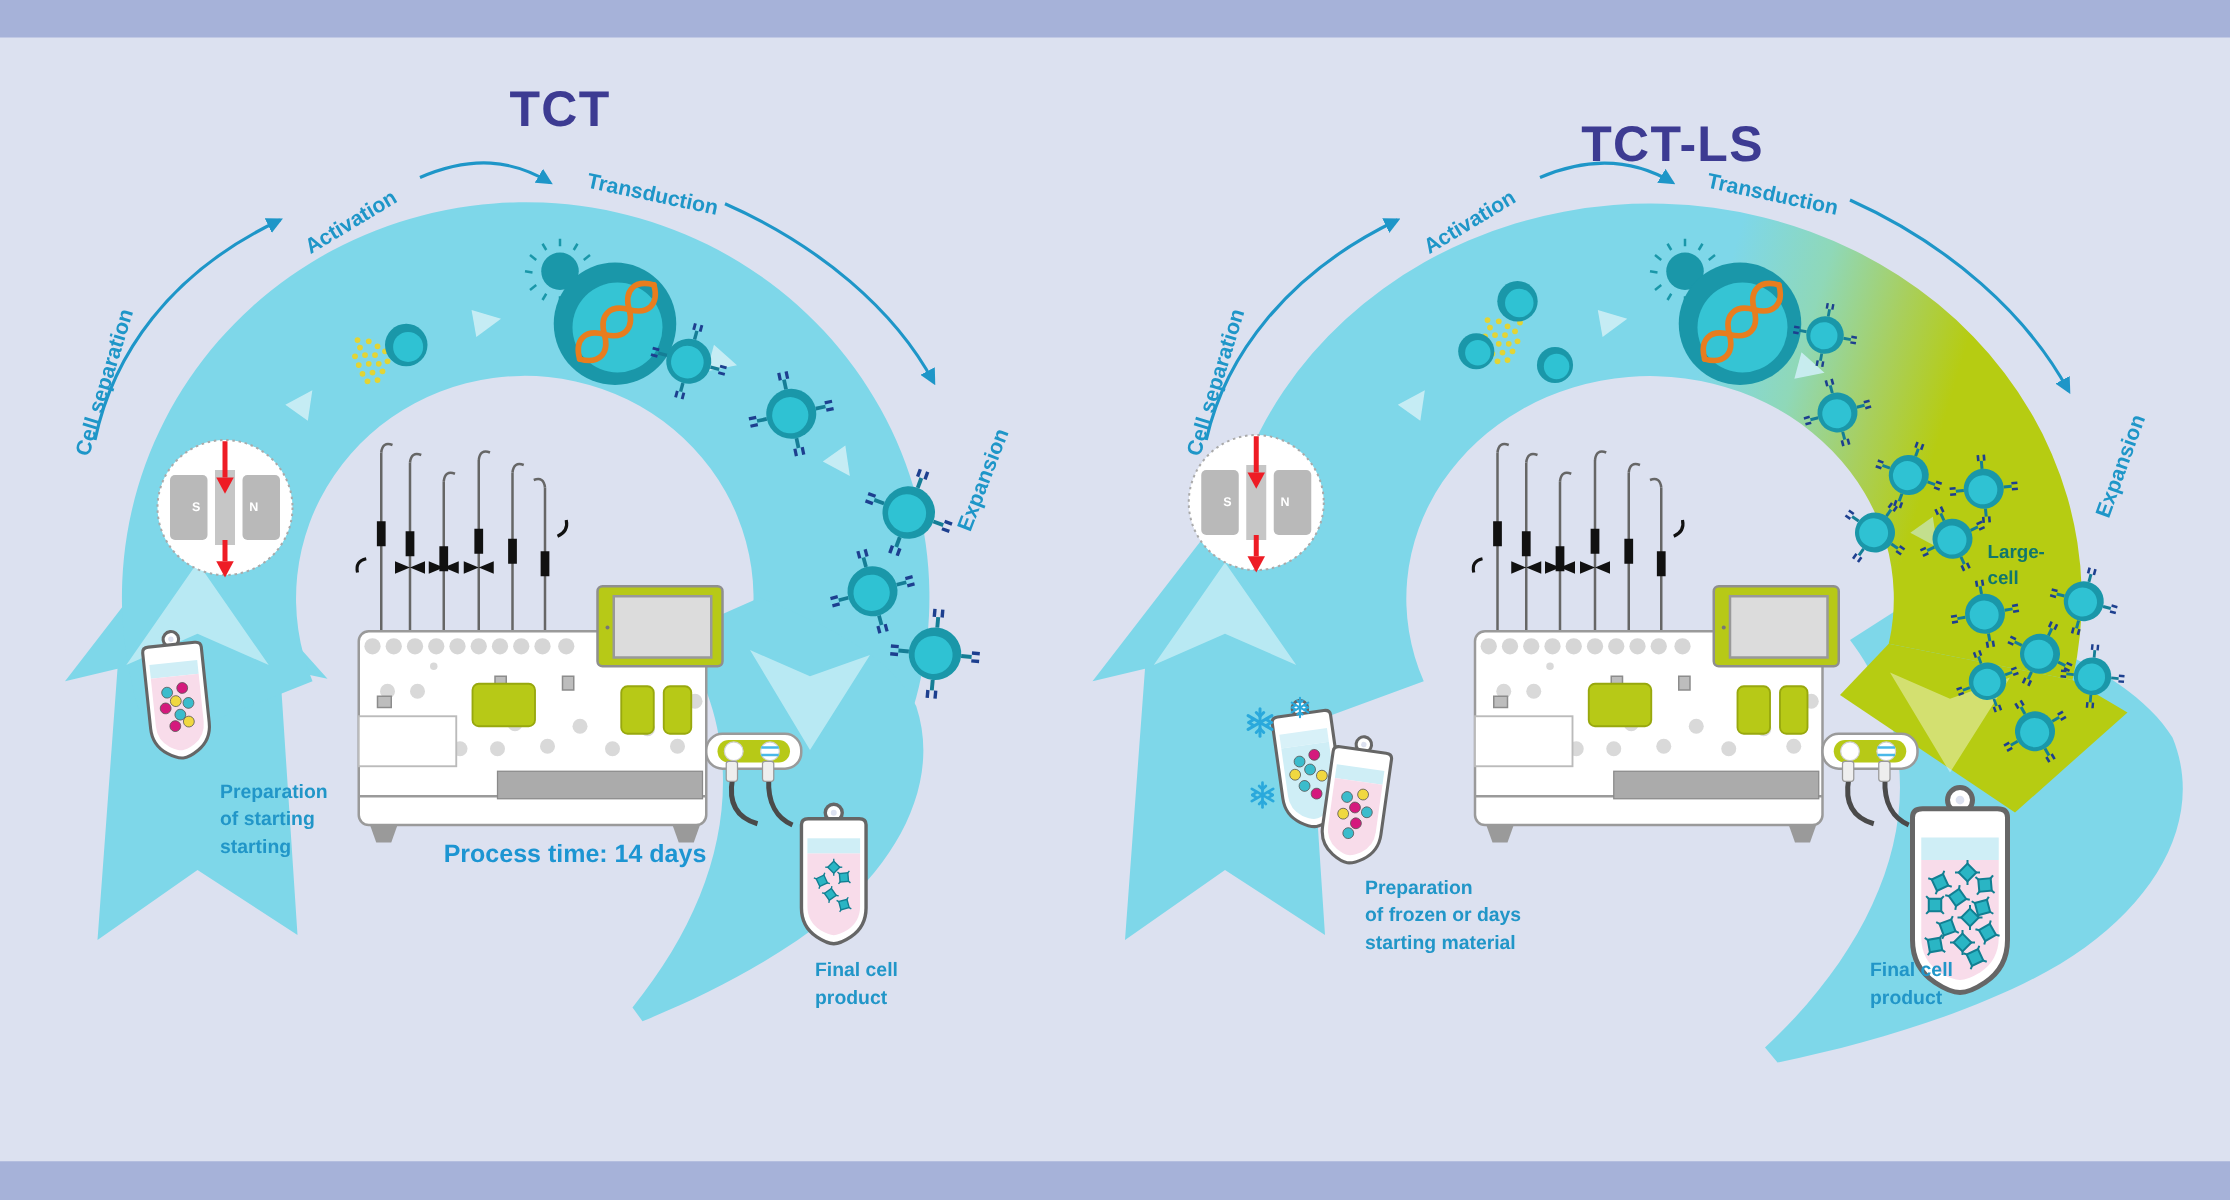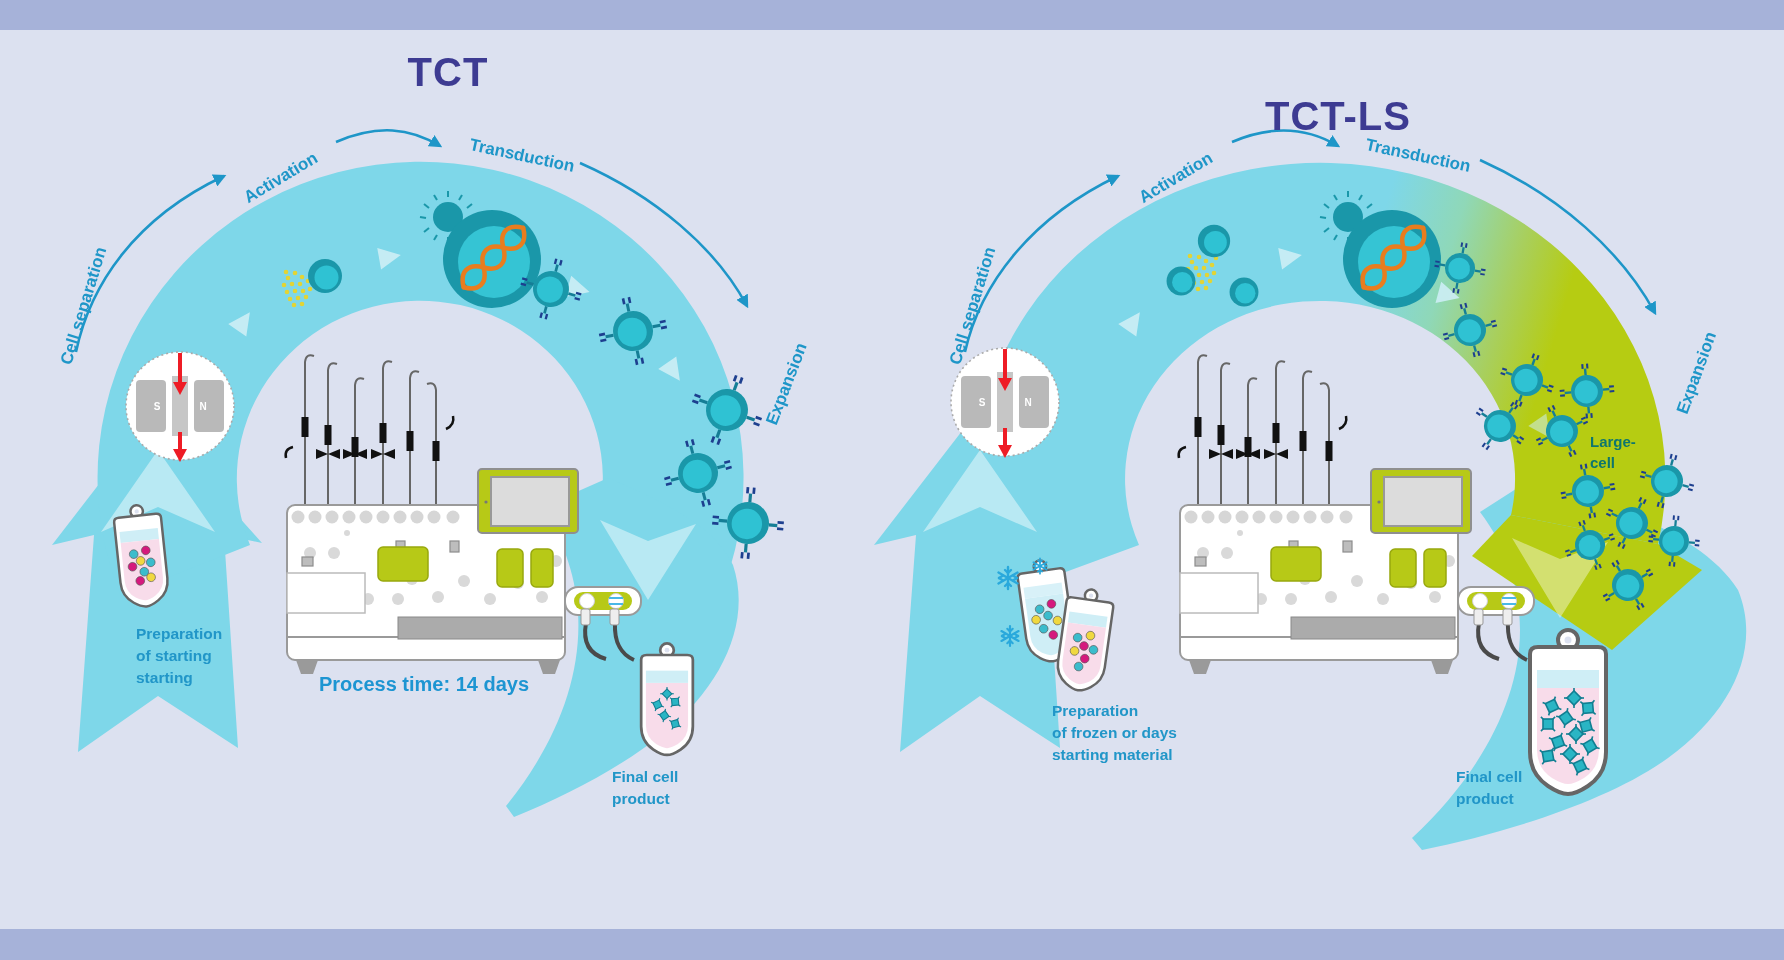--- a/index.html
+++ b/index.html
@@ -9,23 +9,23 @@
     font-family:"Liberation Sans", sans-serif;
   }
   .bar{position:absolute;left:0;width:1784px;background:#a6b2d9;}
   #topbar{top:0;height:30px;}
   #bottombar{top:929px;height:31px;}
   #art{position:absolute;left:0;top:0;}
   .lbl{position:absolute;white-space:nowrap;transform-origin:center center;}
   .title{font-size:40px;font-weight:800;color:#3d3b92;letter-spacing:1px;
          width:300px;text-align:center;transform:translate(-50%,-50%);}
   .stage{font-size:17px;font-weight:700;color:#1e96c8;}
-  .ptime{font-size:20px;font-weight:700;color:#1d95d2;transform:translate(-50%,-50%);}
+  .ptime{font-size:20px;font-weight:700;color:#1d95d2;transform:translate(-50%,-50%);margin-left:36px;}
   .caption{font-size:15.5px;font-weight:600;color:#2196c8;line-height:22px;}
-  .caption div{white-space:nowrap;}
+  .caption div{white-space:nowrap;margin-left:40px;}
   .largescale{font-size:15px;font-weight:700;color:#0f766e;line-height:21px;}
   .magletter{font-size:10px;font-weight:700;color:#ffffff;width:20px;text-align:center;
              transform:translate(-50%,-50%);}
   
   .l-cellsep{left:84px;top:306px;transform:translate(-50%,-50%) rotate(-73deg);}
   .r-cellsep{left:973px;top:306px;transform:translate(-50%,-50%) rotate(-73deg);}
   .l-activ{left:281px;top:178px;transform:translate(-50%,-50%) rotate(-31deg);}
   .r-activ{left:1176px;top:178px;transform:translate(-50%,-50%) rotate(-31deg);}
   .l-transd{left:522px;top:156px;transform:translate(-50%,-50%) rotate(12deg);}
   .r-transd{left:1418px;top:156px;transform:translate(-50%,-50%) rotate(12deg);}
@@ -408,21 +408,21 @@
     <use href="#star" transform="translate(8,12)"></use>
     <use href="#star" transform="translate(-10,20) rotate(25)"></use>
     <use href="#star" transform="translate(22,24) rotate(15)"></use>
     <use href="#star" transform="translate(-20,34) rotate(35)"></use>
     <use href="#star" transform="translate(2,32)"></use>
     <use href="#star" transform="translate(12,44) rotate(20)"></use>
   </g>
 </svg>
 
 <div>
-  <div class="lbl title" style="left:448px;top:72px;">TCT</div>
+  <div class="lbl title" style="left:448px;top:88px;">TCT</div>
   <div class="lbl stage l-cellsep">Cell separation</div>
   <div class="lbl stage l-activ">Activation</div>
   <div class="lbl stage l-transd">Transduction</div>
   <div class="lbl stage l-expan">Expansion</div>
   <div class="lbl ptime" style="left:424px;top:684px;">Process time: 14 days</div>
   <div class="lbl caption" style="left:136px;top:623px;">
     <div>Preparation</div>
     <div>of starting</div>
     <div>starting</div>
   </div>

